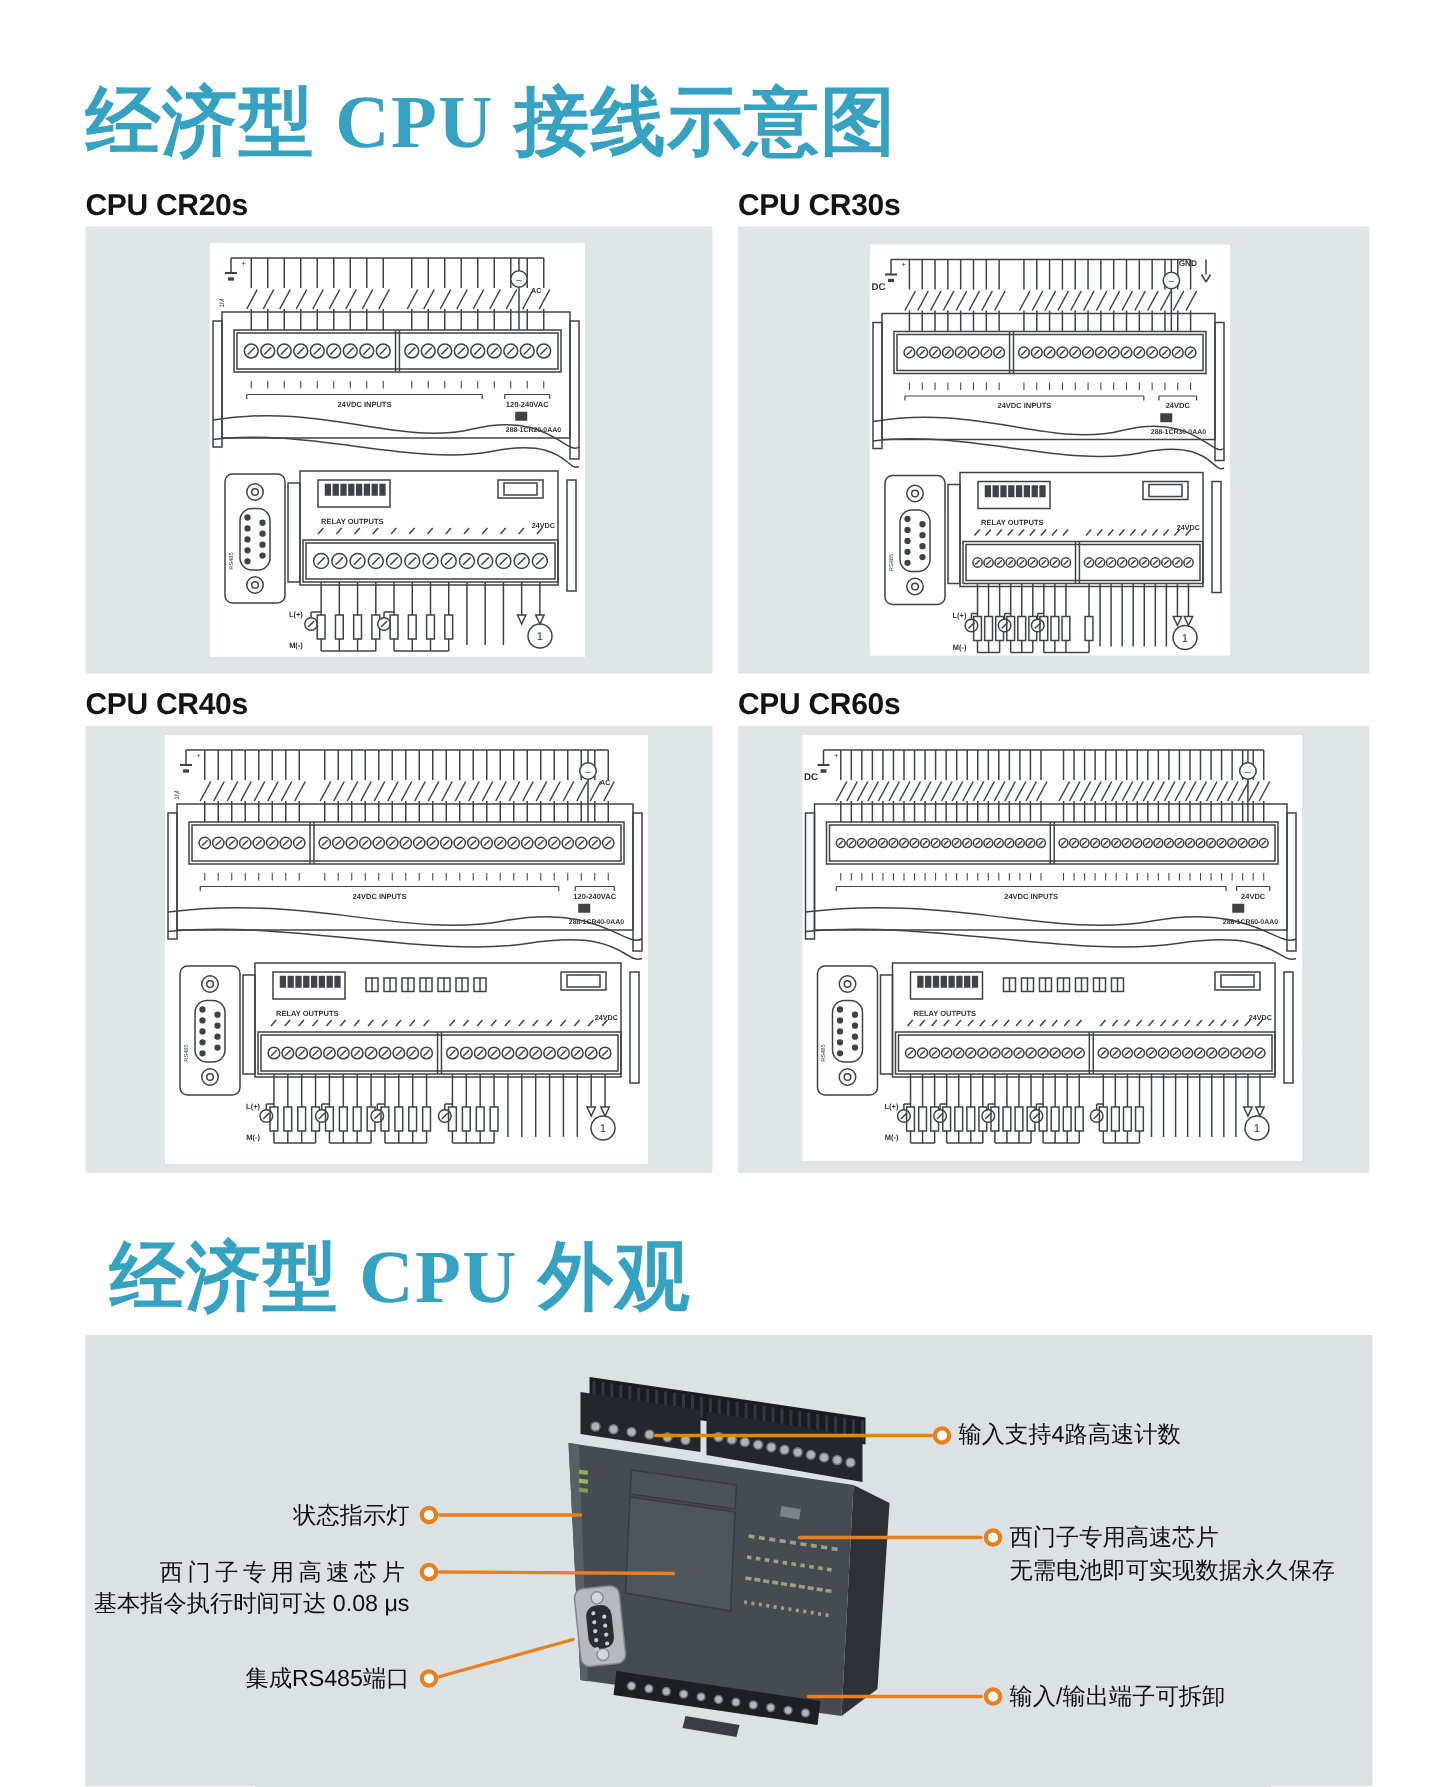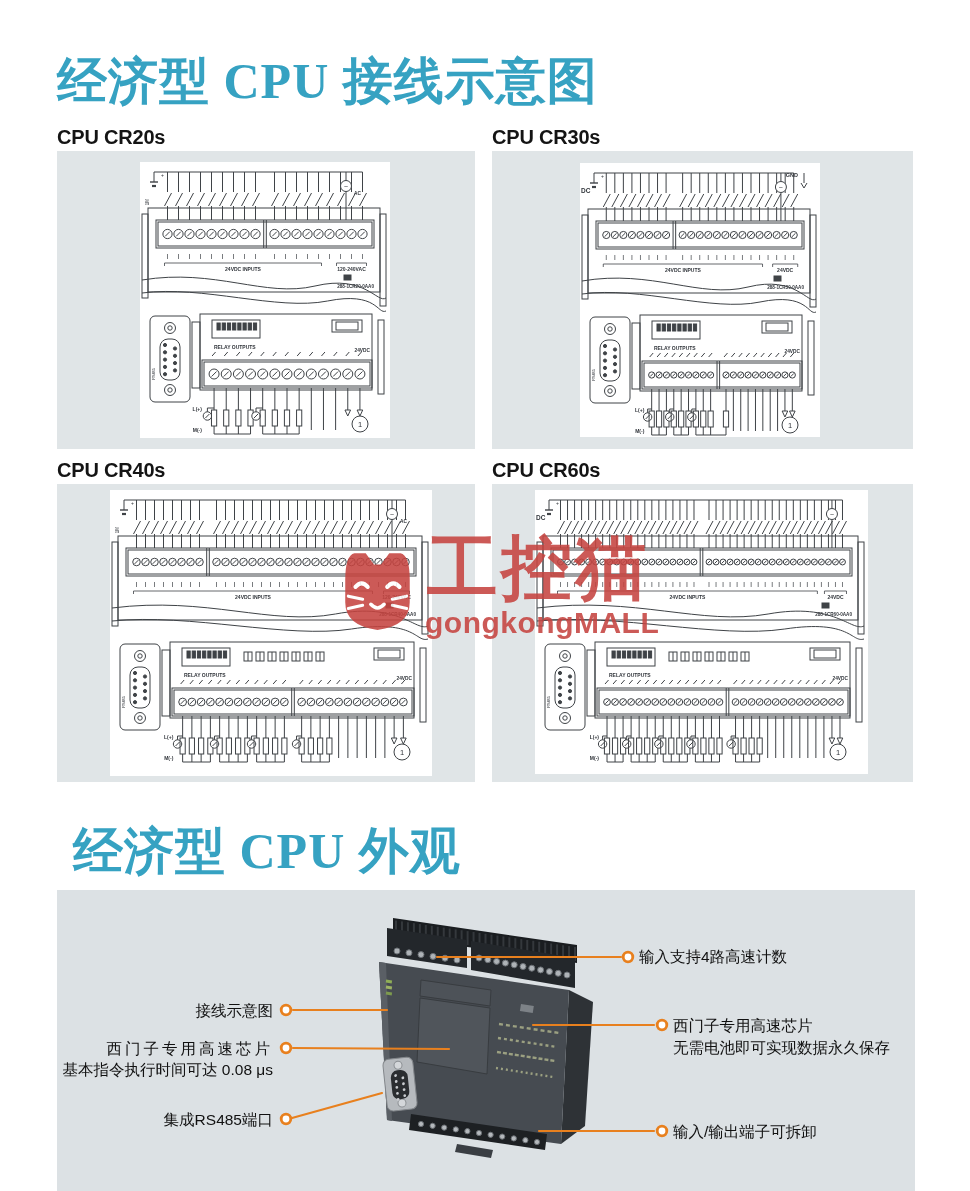--- a/index.html
+++ b/index.html
@@ -1563,34 +1563,20 @@
             <polygon points="302.18275862068987,248 307.7827586206899,248 304.9827586206899,254"></polygon>
             <text x="63.98275862068966" y="249" font-size="5" text-anchor="end" fill="#3f4347" stroke="none" font-weight="600">L(+)</text>
             <text x="63.98275862068966" y="270" font-size="5" text-anchor="end" fill="#3f4347" stroke="none" font-weight="600">M(-)</text>
             <circle cx="303" cy="262" r="8"></circle>
             <text x="303" y="264.8" font-size="7.5" text-anchor="middle" fill="#3f4347" stroke="none">1</text>
           </g>
         </svg>
       </div>
   </div>
 
-  <div class="watermark">
-    <svg width="86" height="96" viewBox="0 0 84 92">
-      <path d="M10,36 Q10,12 19,10 L30,10 L38,21 L45,21 L53,10 L64,10 Q73,12 73,36 L73,58 Q73,81 41.5,85 Q10,81 10,58 Z" fill="#c64440"></path>
-      <path d="M20,43 Q26,36 32,43" stroke="#fff" stroke-width="4" fill="none" stroke-linecap="round"></path>
-      <path d="M51,43 Q57,36 63,43" stroke="#fff" stroke-width="4" fill="none" stroke-linecap="round"></path>
-      <path d="M35,60 Q41.5,67 48,60" stroke="#fff" stroke-width="3.5" fill="none" stroke-linecap="round"></path>
-      <line x1="13" y1="52" x2="27" y2="55" stroke="#fff" stroke-width="3" stroke-linecap="round"></line>
-      <line x1="13" y1="64" x2="27" y2="61" stroke="#fff" stroke-width="3" stroke-linecap="round"></line>
-      <line x1="56" y1="55" x2="70" y2="52" stroke="#fff" stroke-width="3" stroke-linecap="round"></line>
-      <line x1="56" y1="61" x2="70" y2="64" stroke="#fff" stroke-width="3" stroke-linecap="round"></line>
-    </svg>
-    <div class="wm-cn">工控猫</div>
-    <div class="wm-en">gongkongMALL</div>
-  </div>
 
   <h1 class="sec-title" style="top:818px;margin-left:16px;">经济型 CPU 外观</h1>
 
   <div class="photo-box">
 
     <svg id="product-svg" style="position:absolute;left:314px;top:28px;" width="228" height="240" viewBox="0 0 228 240">
       <polygon points="22,0 206,27 206,45 22,18" fill="#1a1d20"></polygon>
       <g id="fin-hatch">
           <line x1="25" y1="2.5" x2="25" y2="16.5" stroke="#34383c" stroke-width="2"></line>
           <line x1="30.96666666666667" y1="3.3833333333333333" x2="30.96666666666667" y2="17.383333333333333" stroke="#34383c" stroke-width="2"></line>
@@ -1709,21 +1695,21 @@
         <circle cx="571" cy="67" r="4.8"></circle>
         <circle cx="229" cy="120" r="4.8"></circle>
         <circle cx="229" cy="158" r="4.8"></circle>
         <circle cx="229" cy="229" r="4.8"></circle>
         <circle cx="605" cy="135" r="4.8"></circle>
         <circle cx="605" cy="241" r="4.8"></circle>
       </g>
     </svg>
 
     <div class="callout" style="left:582px;top:57px;">输入支持4路高速计数</div>
-    <div class="callout r" style="right:642px;top:111px;">接线示意图</div>
+    <div class="callout r" style="right:642px;top:111px;">状态指示灯</div>
     <div class="callout r" style="right:642px;top:149px;letter-spacing:3px;">西门子专用高速芯片</div>
     <div class="callout r" style="right:642px;top:170px;">基本指令执行时间可达 0.08 μs</div>
     <div class="callout r" style="right:642px;top:220px;">集成RS485端口</div>
     <div class="callout" style="left:616px;top:126px;">西门子专用高速芯片</div>
     <div class="callout" style="left:616px;top:148px;text-align:right;">无需电池即可实现数据永久保存</div>
     <div class="callout" style="left:616px;top:232px;">输入/输出端子可拆卸</div>
   </div>
 </div>
 
 </body></html>

